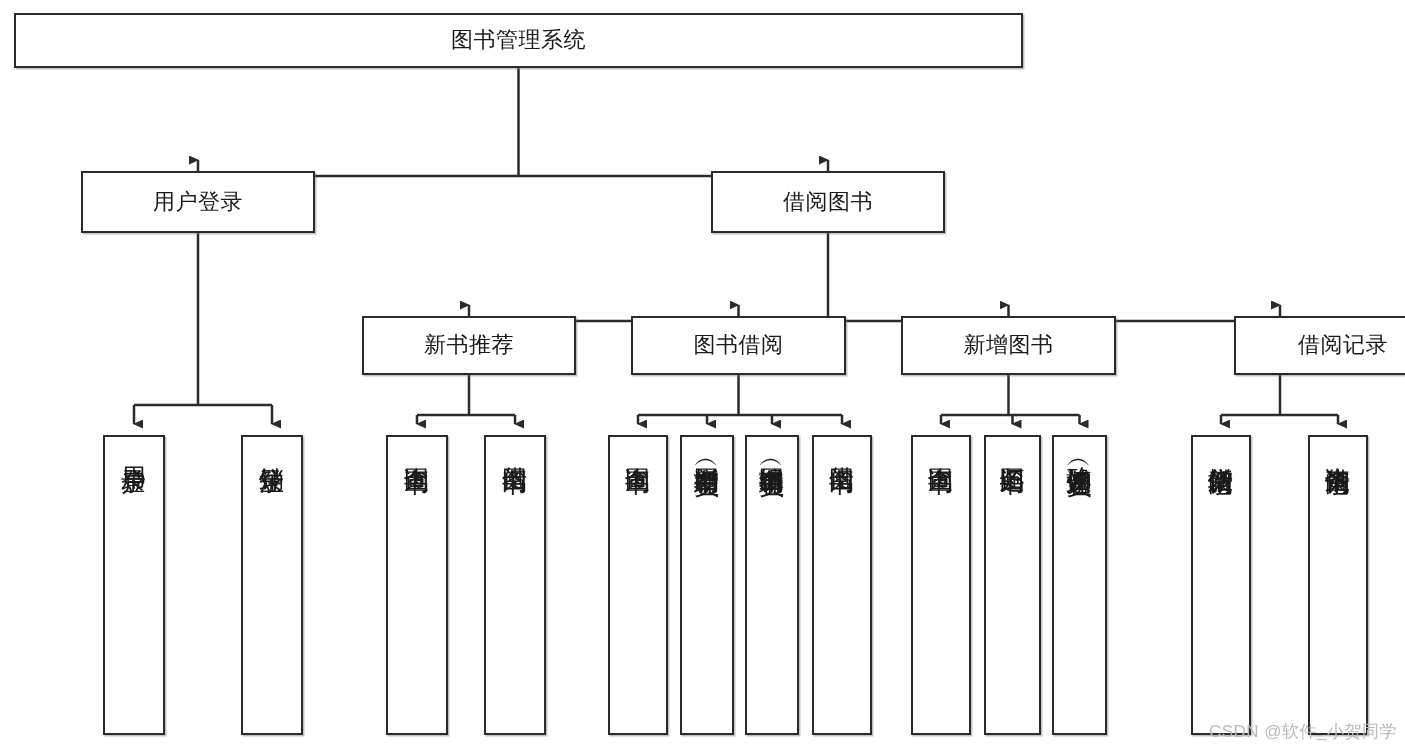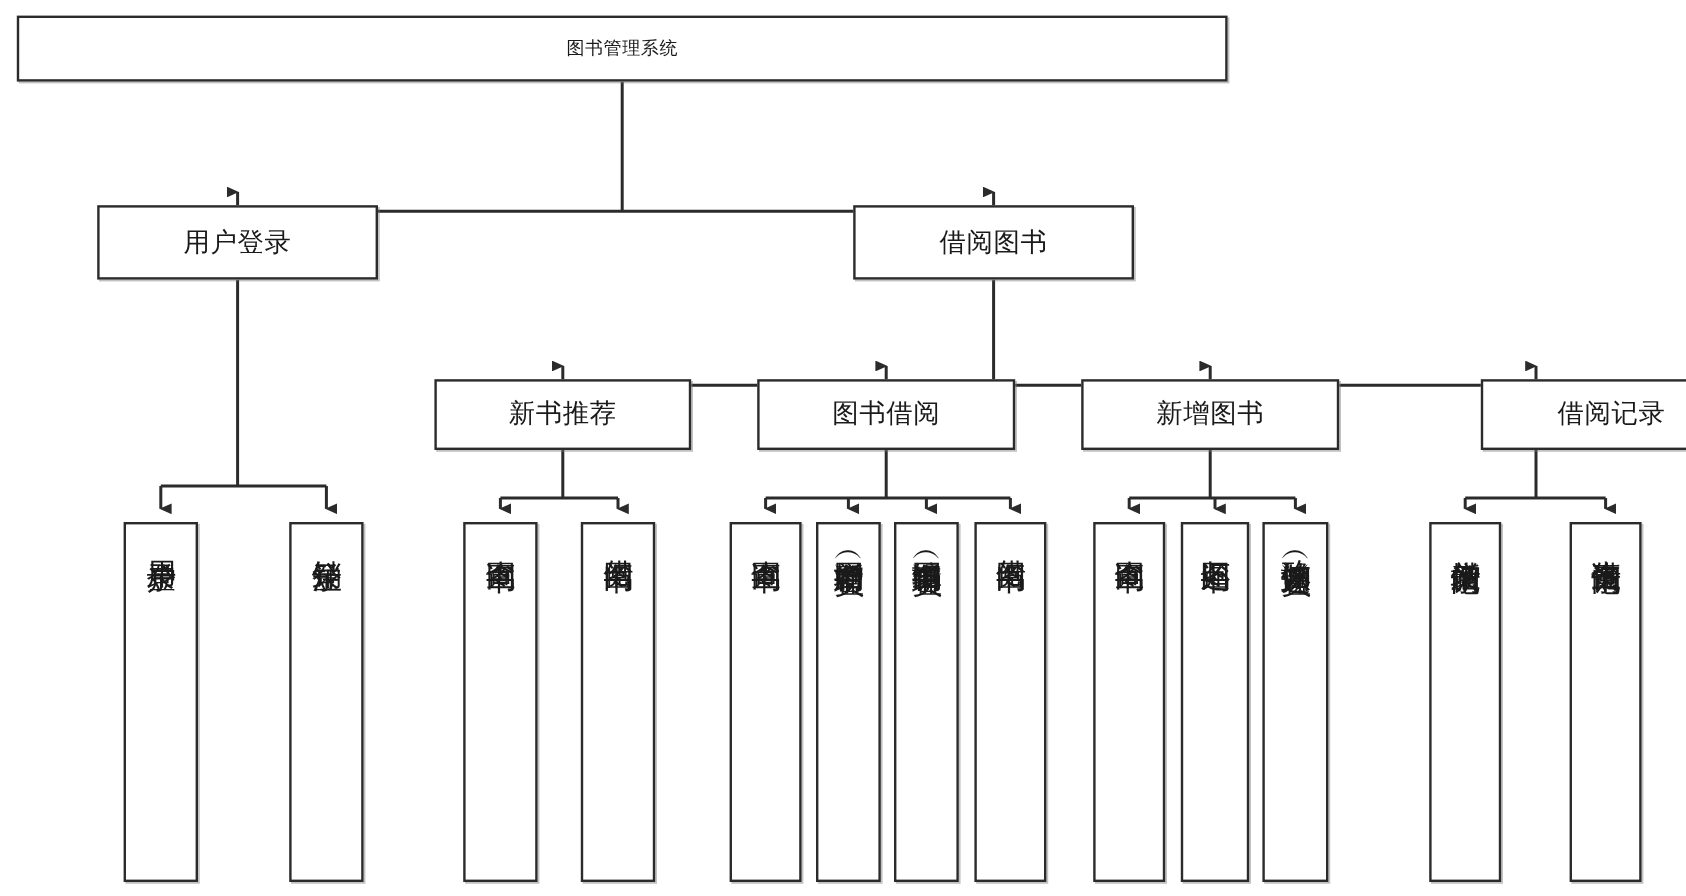--- a/index.html
+++ b/index.html
@@ -36,21 +36,21 @@
     color: #1a1a1a;
     box-shadow: 1.5px 1.5px 0 rgba(120,120,120,0.45);
   }
   .node-h {
     font-size: 22px;
     line-height: 1.2;
     letter-spacing: 0.5px;
     white-space: nowrap;
   }
   .node-root .label {
-    font-size: 15px;
+    font-size: 22px;
   }
   .node-v {
     align-items: flex-start;
     justify-content: center;
     padding-top: 10px;
   }
   .node-v .label {
     writing-mode: vertical-rl;
     text-orientation: upright;
     font-size: 25px;
@@ -172,13 +172,14 @@
         <span class="label">确认归还（管理员）</span>
       </div>
       <div class="node node-v" style="left: 1191px; top: 435px; width: 60px; height: 300px;">
         <span class="label">新增借阅记录</span>
       </div>
       <div class="node node-v" style="left: 1308px; top: 435px; width: 60px; height: 300px;">
         <span class="label">查询借阅记录</span>
       </div>
     </div>
 
+  <div class="watermark">CSDN @软件_小贺同学</div>
 </div>
 
 </body></html>

